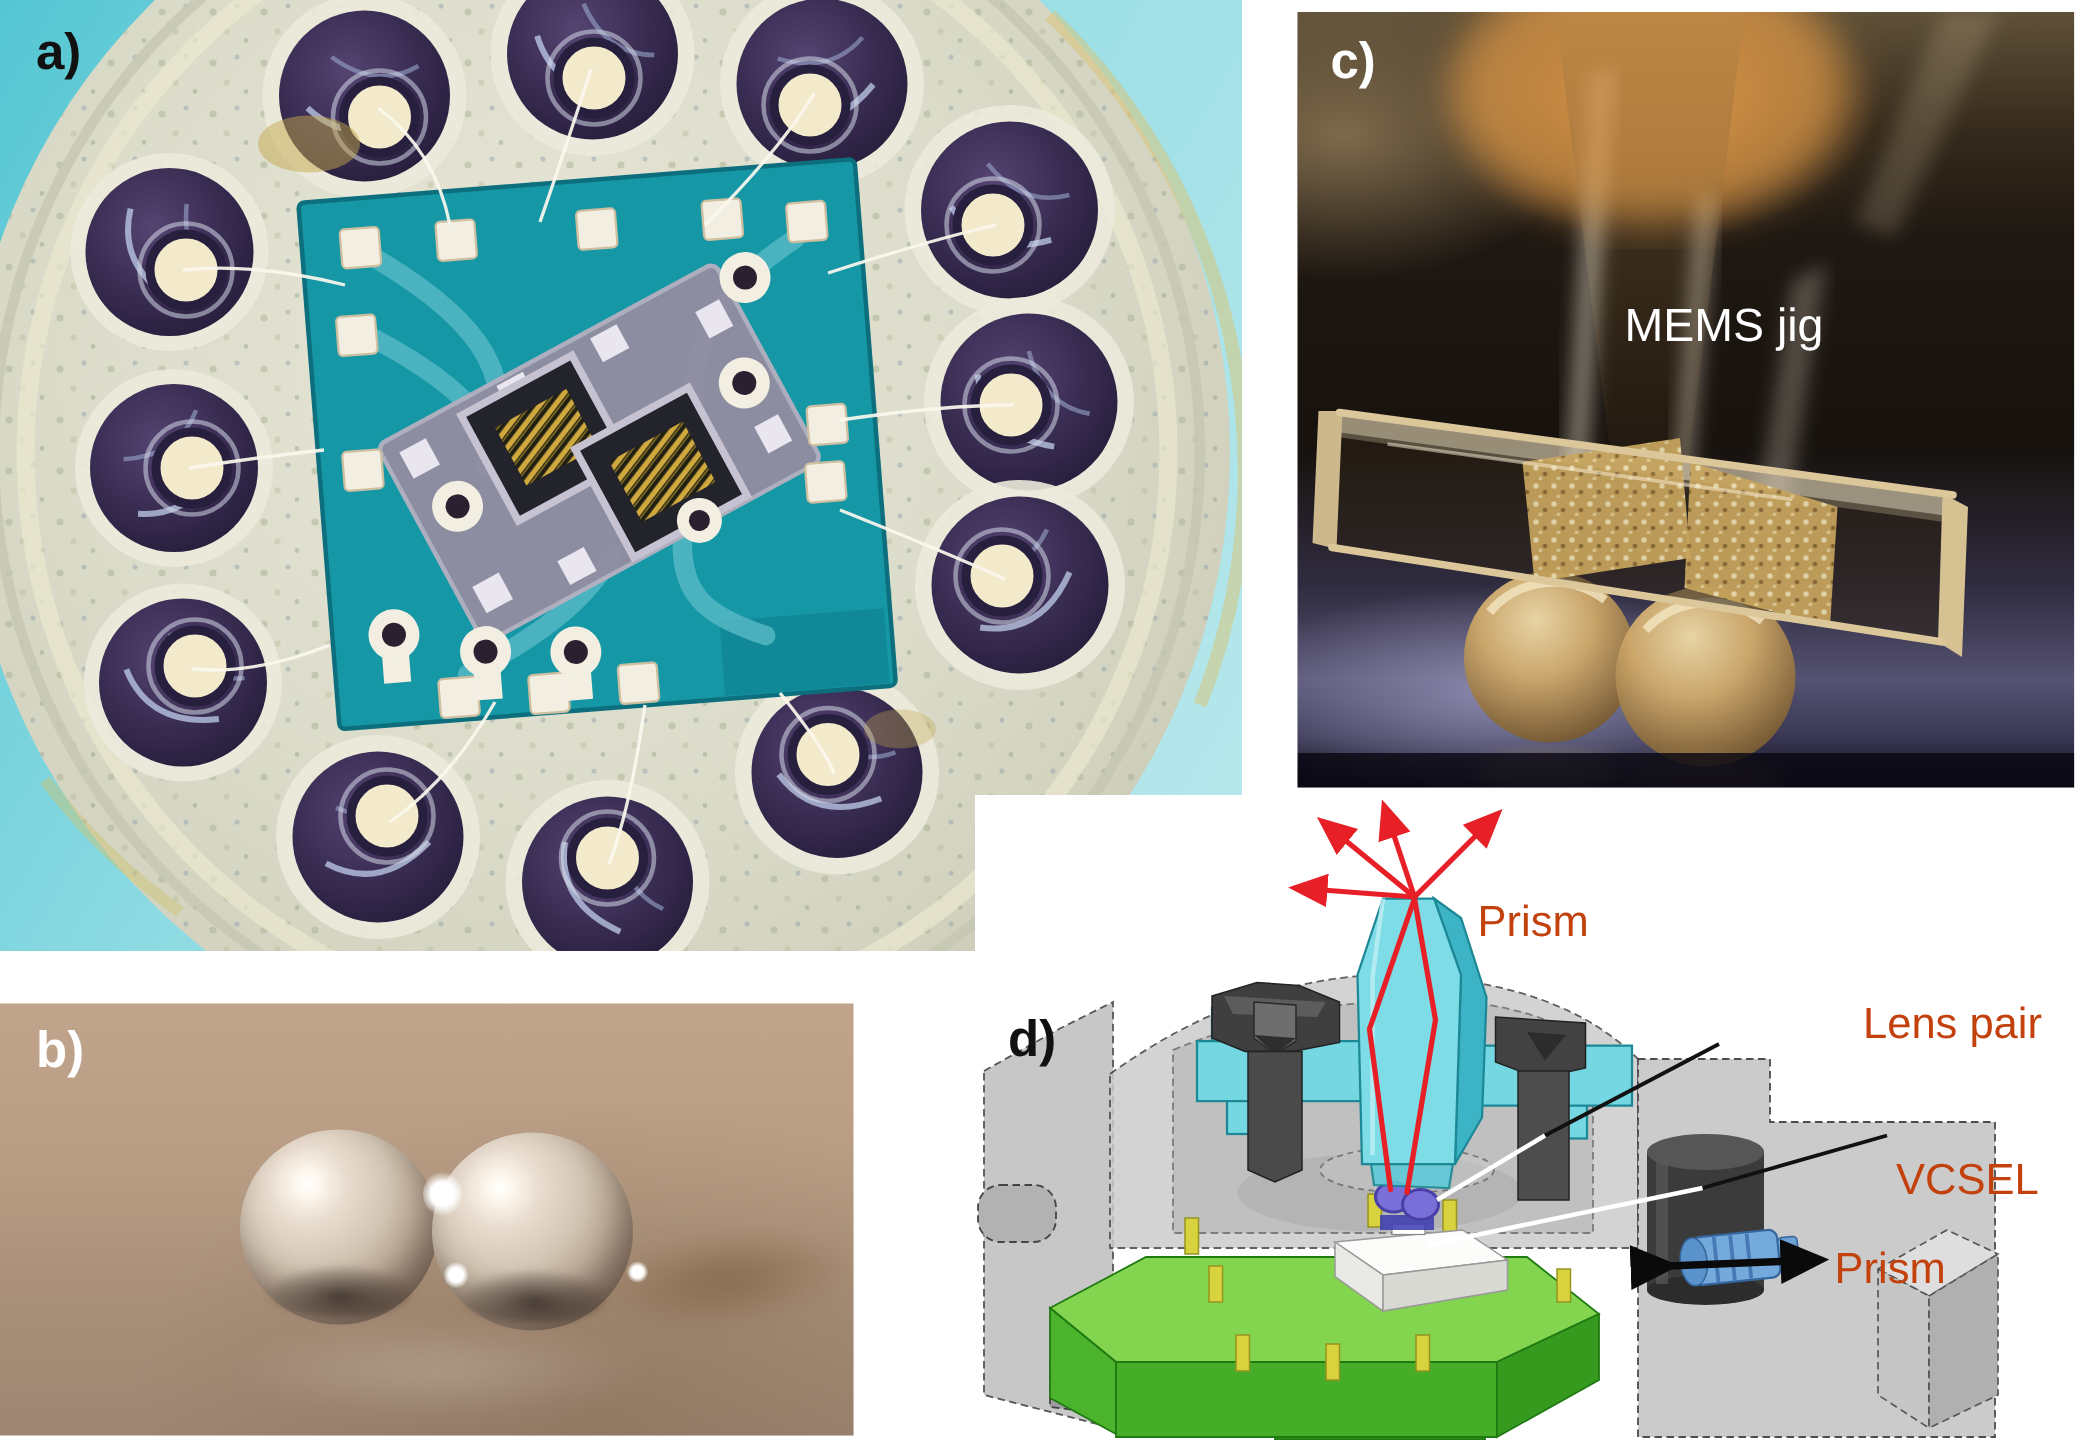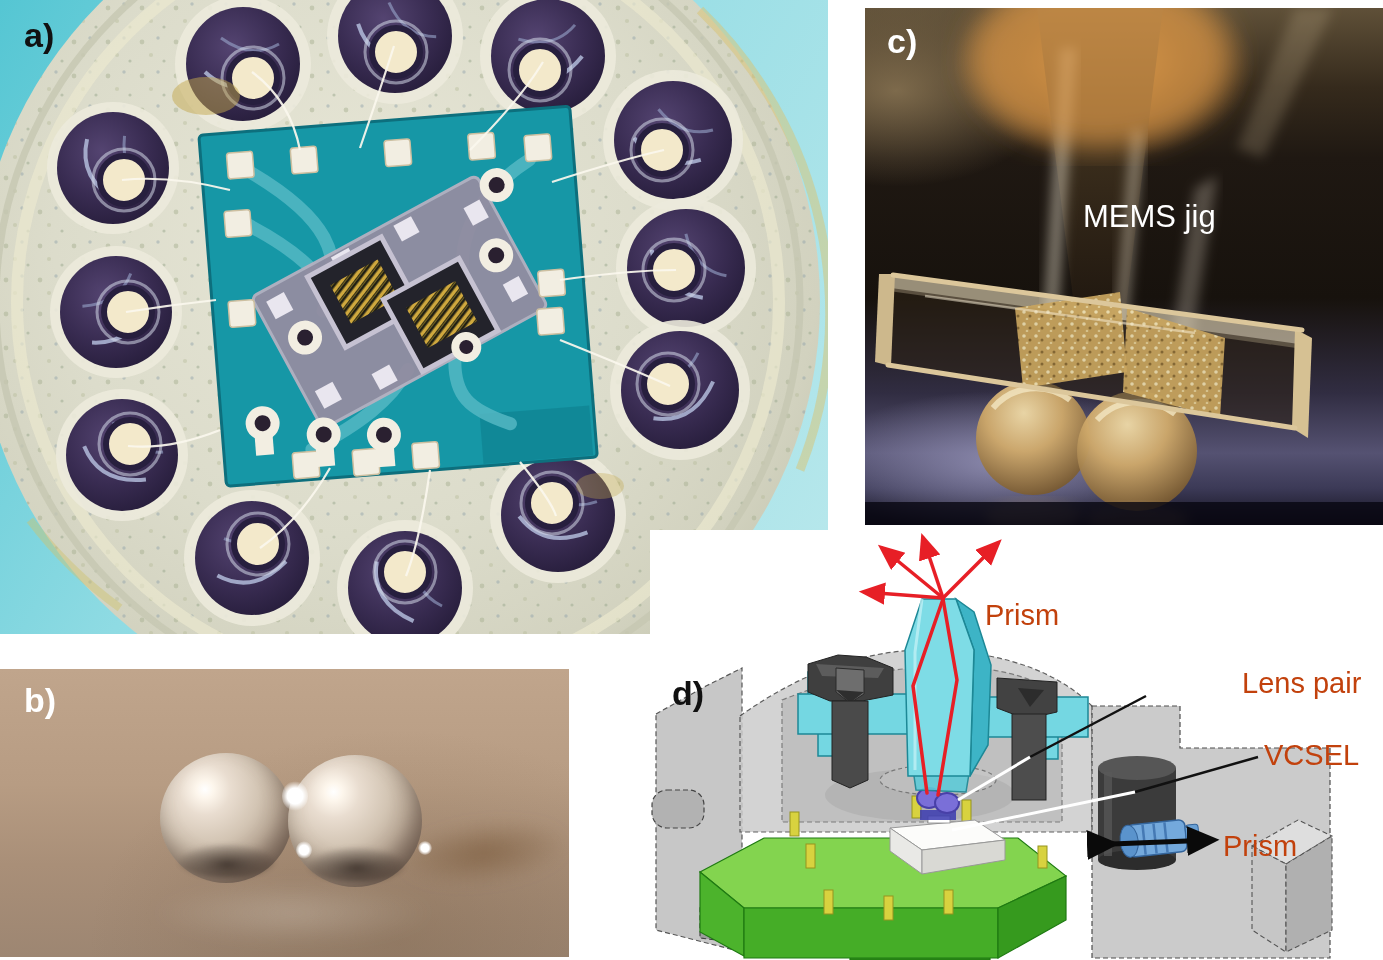--- a/index.html
+++ b/index.html
@@ -463,15 +463,15 @@
         <line x1="1030" y1="757" x2="958" y2="800" stroke="#fff" stroke-width="3"></line>
         <line x1="1258" y1="757" x2="1135" y2="792" stroke="#111" stroke-width="2.5"></line>
         <line x1="1135" y1="792" x2="952" y2="830" stroke="#fff" stroke-width="3"></line>
       </g>
     </svg>
   </div>
 
   <div class="plabel dark" style="left:672px;top:676px;">d)</div>
   <div class="ann" style="left:985px;top:600px;">Prism</div>
   <div class="ann" style="left:1198px;top:668px;margin-left:44px;">Lens pair</div>
-  <div class="ann" style="left:1264px;top:740px;">VCSEL</div>
+  <div class="ann" style="left:1264px;top:772px;">VCSEL</div>
   <div class="ann" style="left:1223px;top:831px;">Prism</div>
 </div>
 
 </body></html>

